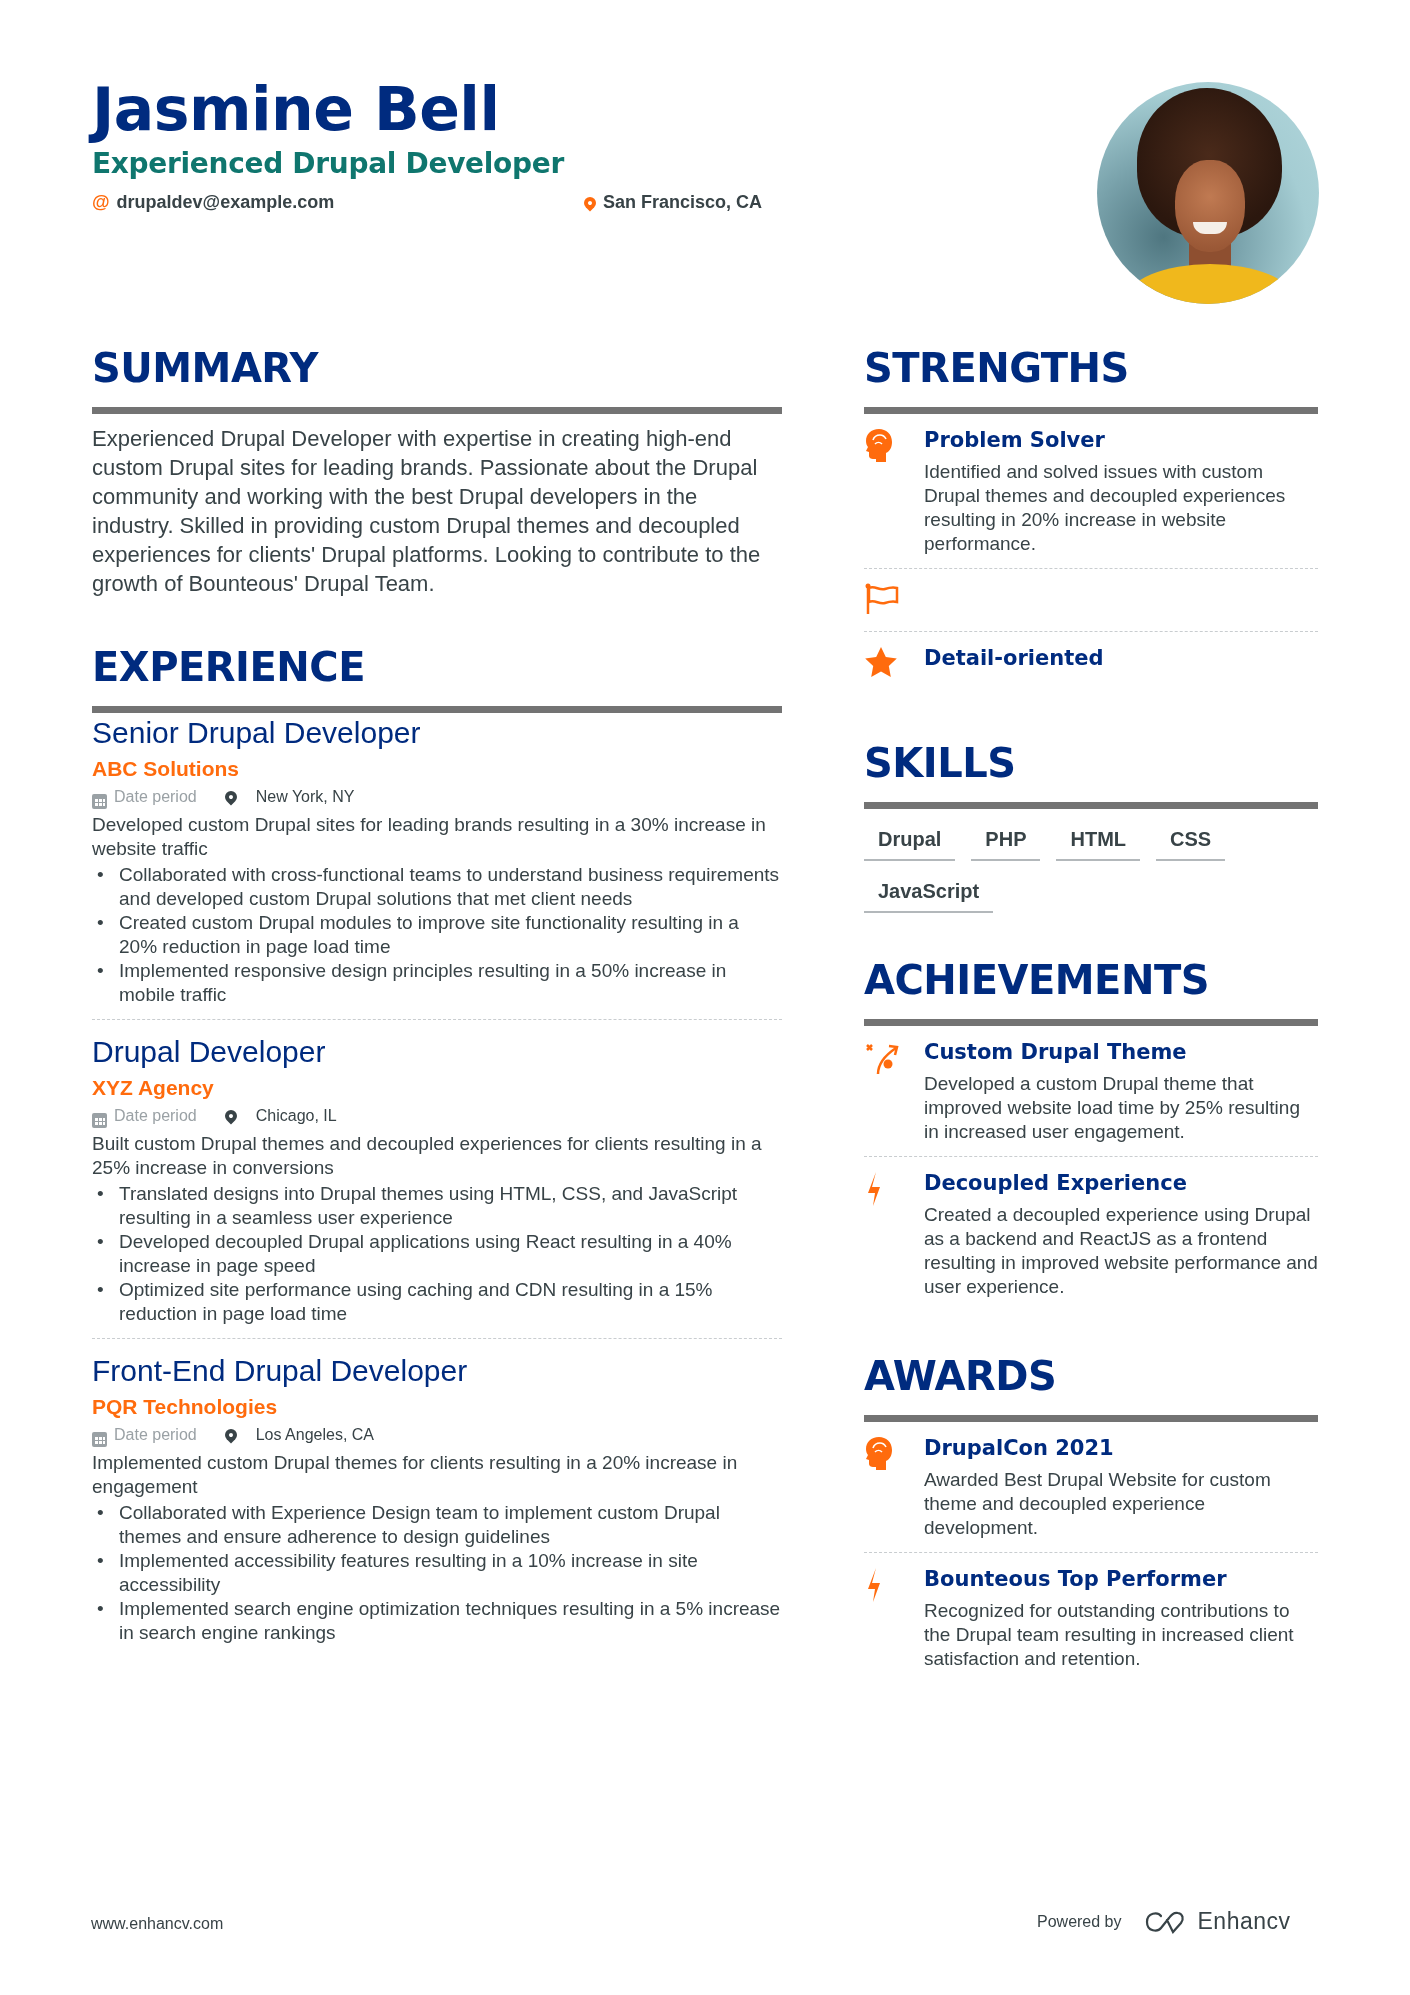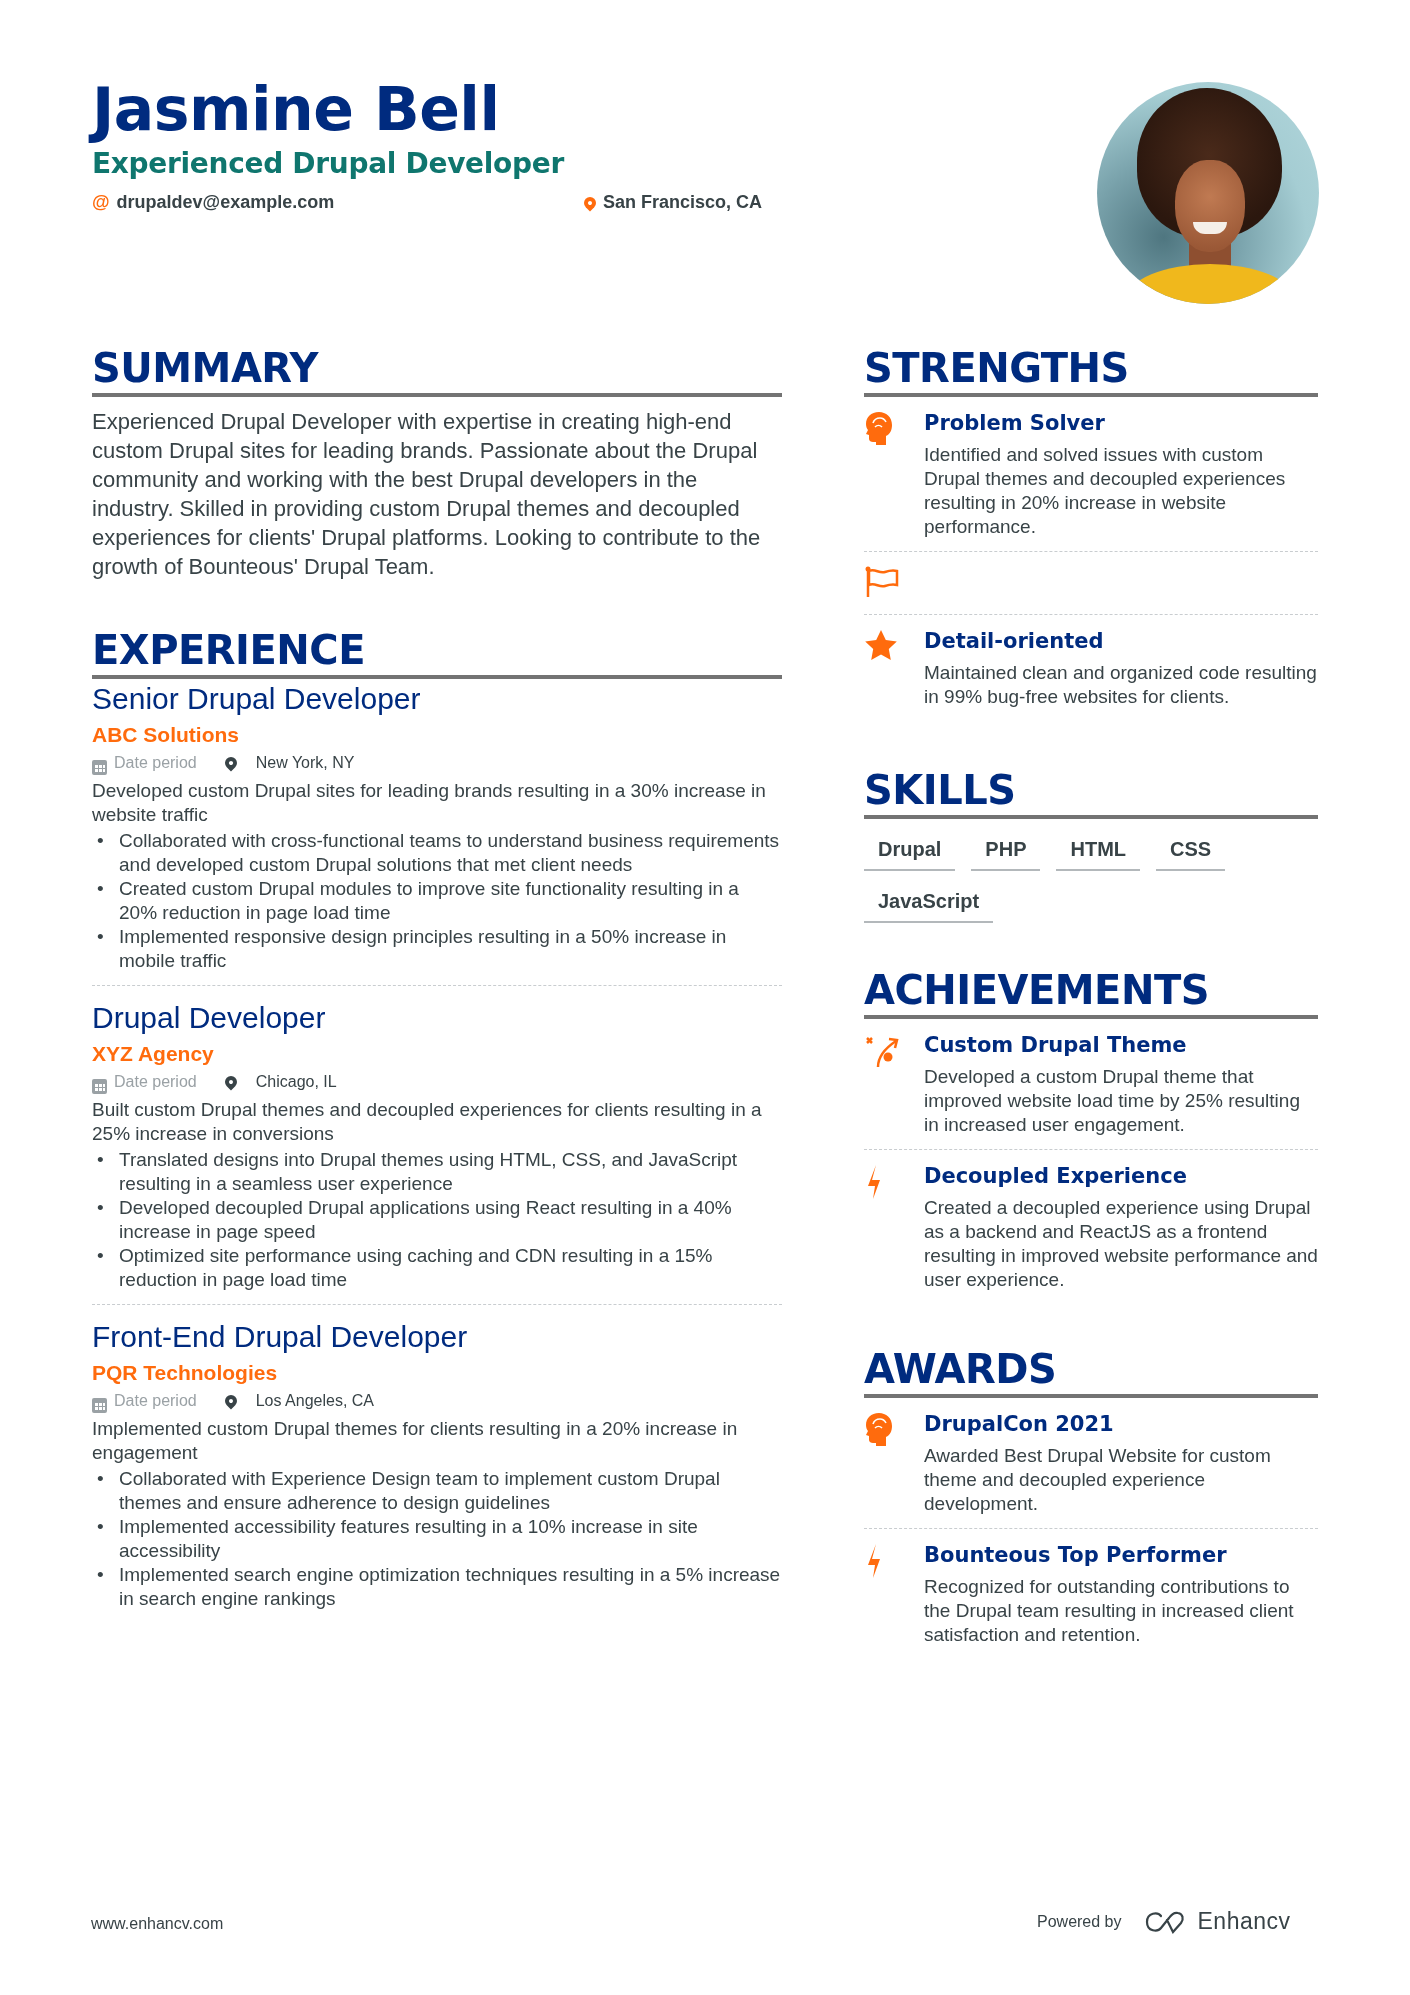--- a/index.html
+++ b/index.html
@@ -27,21 +27,21 @@
   .photo .smile { position: absolute; left: 96px; top: 140px; width: 34px; height: 12px; border-radius: 0 0 16px 16px; background: #f5efe8; }
   .photo .neck { position: absolute; left: 92px; top: 160px; width: 42px; height: 30px; background: #8e4f30; }
   .photo .shirt { position: absolute; left: 30px; top: 182px; width: 166px; height: 70px; border-radius: 50% 50% 0 0; background: #f0b81c; }
 
   
   .col-left { position: absolute; left: 92px; top: 345px; width: 690px; }
   .col-right { position: absolute; left: 864px; top: 345px; width: 454px; }
 
   .section { margin-bottom: 0; }
   .section-title { font-family: "DejaVu Sans", sans-serif; font-weight: bold; font-size: 40px; line-height: 46px; color: #002b7f; letter-spacing: -0.5px;
-                   border-bottom: 4px solid #737373; padding-bottom: 2px; }
+                   border-bottom: 7px solid #737373; padding-bottom: 16px; }
 
   .summary-text { font-size: 22px; line-height: 29px; color: #384347; margin-top: 10px; }
 
   .exp-section { margin-top: 46px; }
   .job { padding-bottom: 12px; border-bottom: 1px dashed #c9cdd0; margin-bottom: 12px; }
   .job:last-child { border-bottom: none; }
   .job:first-child { margin-top: 10px; }
   .job-title { font-size: 30px; line-height: 40px; color: #002b7f; }
   .company { font-size: 21px; font-weight: bold; line-height: 28px; color: #ff6b0d; margin-top: 2px; }
   .meta { display: flex; align-items: center; font-size: 16px; line-height: 24px; margin-top: 2px; }
@@ -210,21 +210,20 @@
       </div>
 
       <div class="ritem">
         <div class="ricon">
           <svg width="34" height="32" viewBox="0 0 34 32">
               <path d="M17 1l4.8 10 11 1.4-8 7.6 2 10.9L17 25.6 7.2 30.9l2-10.9-8-7.6 11-1.4z" fill="#ff6b0d"></path>
             </svg>
         </div>
         <div class="rbody">
           <div class="rtitle">Detail-oriented</div>
-          <div class="rdesc">Maintained clean and organized code resulting in 99% bug-free websites for clients.</div>
         </div>
       </div>
     </div>
 
     <div class="section skills">
       <div class="section-title">SKILLS</div>
       <div class="skill-list">
         <span class="skill">Drupal</span>
         <span class="skill">PHP</span>
         <span class="skill">HTML</span>

